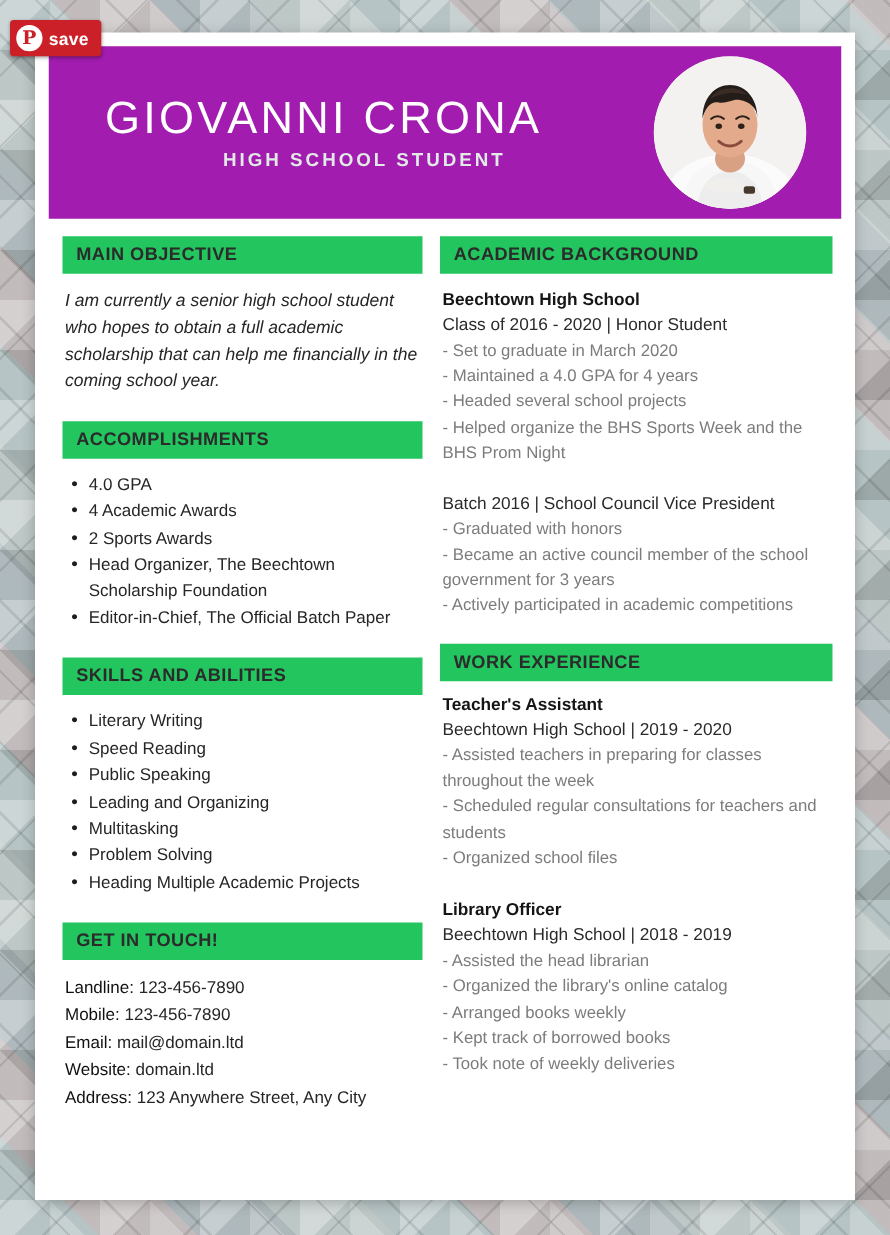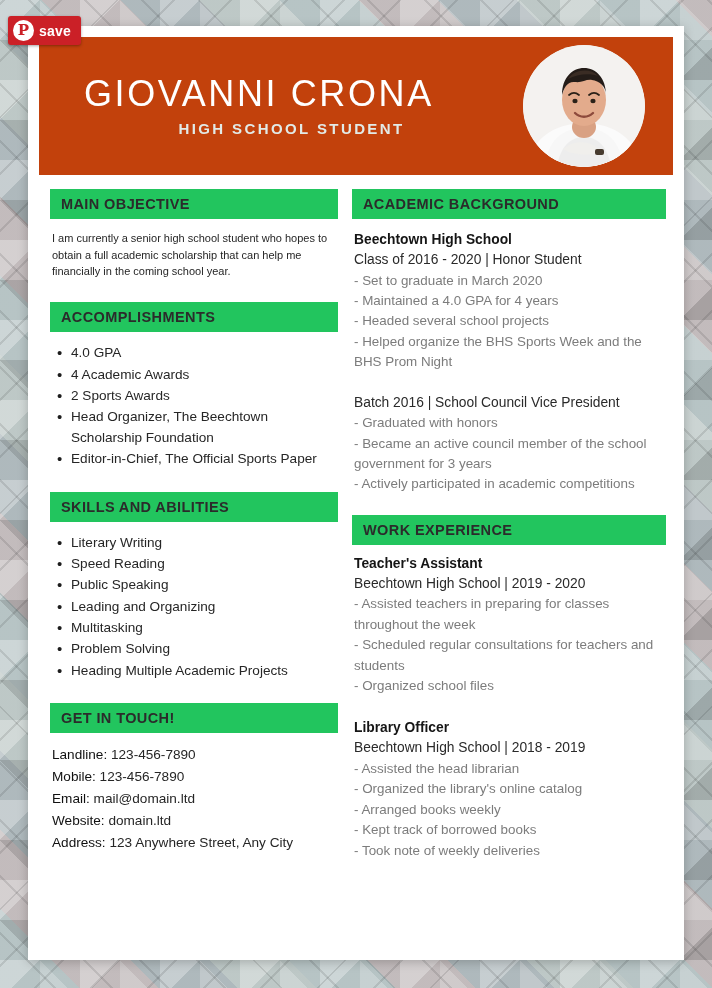--- a/index.html
+++ b/index.html
@@ -51,21 +51,21 @@
     width:656px; height:934px;
     background:#ffffff;
     box-shadow:0 2px 10px rgba(0,0,0,.22);
     z-index:10;
   }
 
   
   #hdr {
     position:absolute; left:11px; top:11px; right:11px;
     height:138px;
-    background:#c2410c;
+    background:#a21caf;
     display:flex; align-items:center;
   }
   #hdr-text { padding-left:45px; flex:1; }
   #name {
     color:#ffffff; font-size:36px; font-weight:300;
     letter-spacing:2.6px; line-height:1.05; white-space:nowrap;
   }
   #role {
     color:#e2eae7; font-size:15px; font-weight:700;
     letter-spacing:2.4px; margin-top:8px; text-align:center;
@@ -91,22 +91,22 @@
     padding:7px 10px 7px 11px;
     margin-bottom:11px;
   }
   .bar-txt {
     font-size:14.5px; font-weight:bold; color:#2b2b2b;
     letter-spacing:.4px;
   }
   .bar.tight { margin-bottom:9px; }
 
   .para {
-    font-size:11px; color:#262626; line-height:1.52;
-    padding:0 4px 0 2px; margin-bottom:22px;
+    font-size:14px; color:#262626; line-height:1.52;
+    padding:0 4px 0 2px; margin-bottom:22px;font-style:italic;
   }
 
   ul.bul { list-style:none; padding:0 4px 0 4px; margin-bottom:22px; }
   ul.bul li {
     font-size:13.6px; color:#262626; line-height:1.5;
     padding-left:17px; position:relative; margin-bottom:1px;
   }
   ul.bul li::before {
     content:"•"; position:absolute; left:3px; top:-1px;
     font-size:15px; color:#1d1d1d;
@@ -180,21 +180,21 @@
       <div class="para">I am currently a senior high school student who hopes to obtain a full academic scholarship that can help me financially in the coming school year.</div>
 
       <div class="bar">
         <div class="bar-txt">ACCOMPLISHMENTS</div>
       </div>
       <ul class="bul">
         <li>4.0 GPA</li>
         <li>4 Academic Awards</li>
         <li>2 Sports Awards</li>
         <li>Head Organizer, The Beechtown Scholarship Foundation</li>
-        <li>Editor-in-Chief, The Official Sports Paper</li>
+        <li>Editor-in-Chief, The Official Batch Paper</li>
       </ul>
 
       <div class="bar">
         <div class="bar-txt">SKILLS AND ABILITIES</div>
       </div>
       <ul class="bul">
         <li>Literary Writing</li>
         <li>Speed Reading</li>
         <li>Public Speaking</li>
         <li>Leading and Organizing</li>

